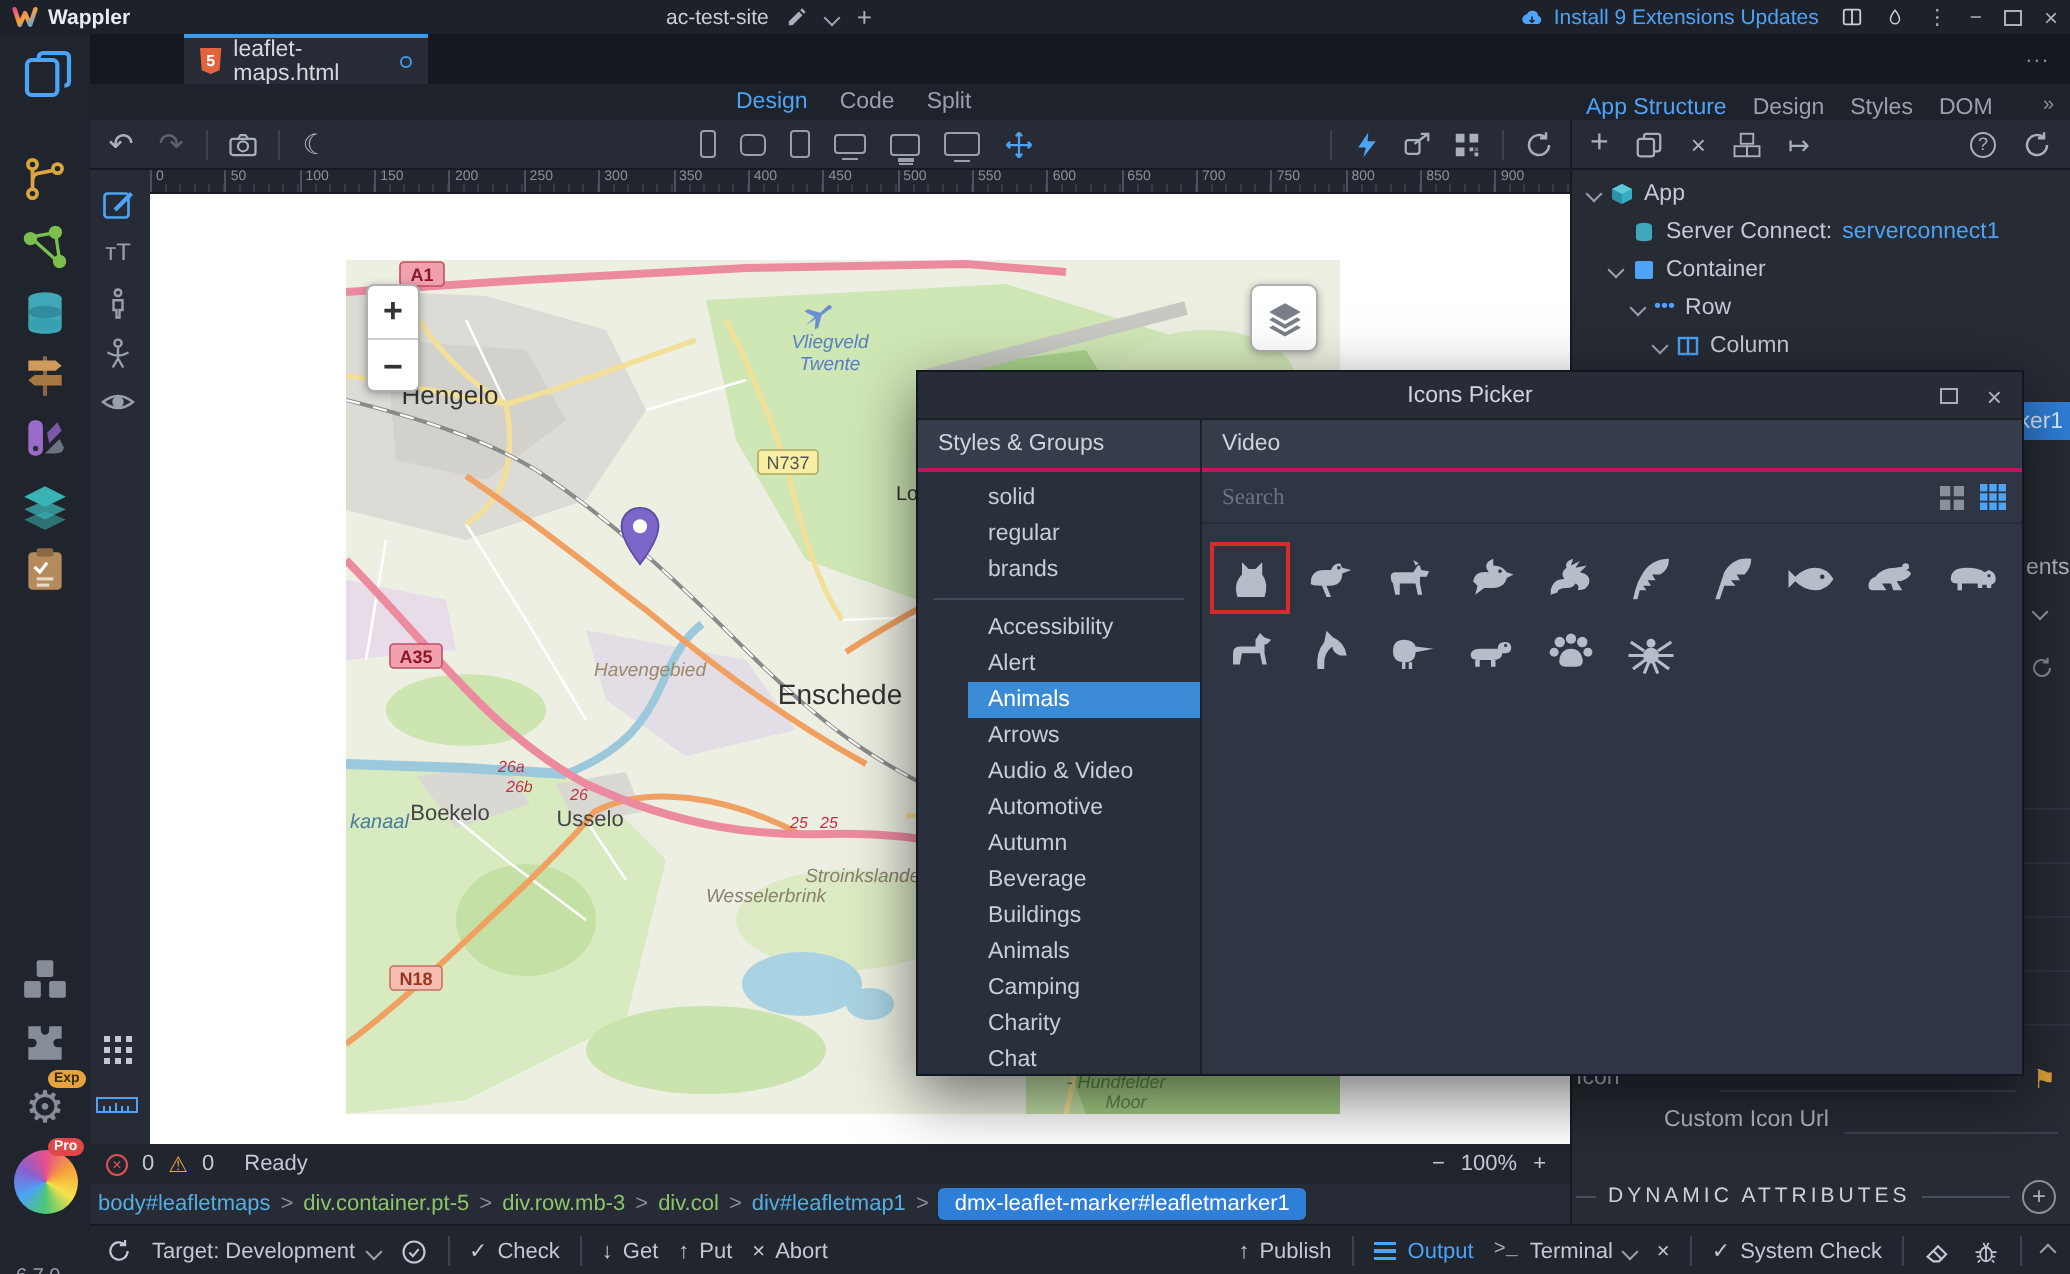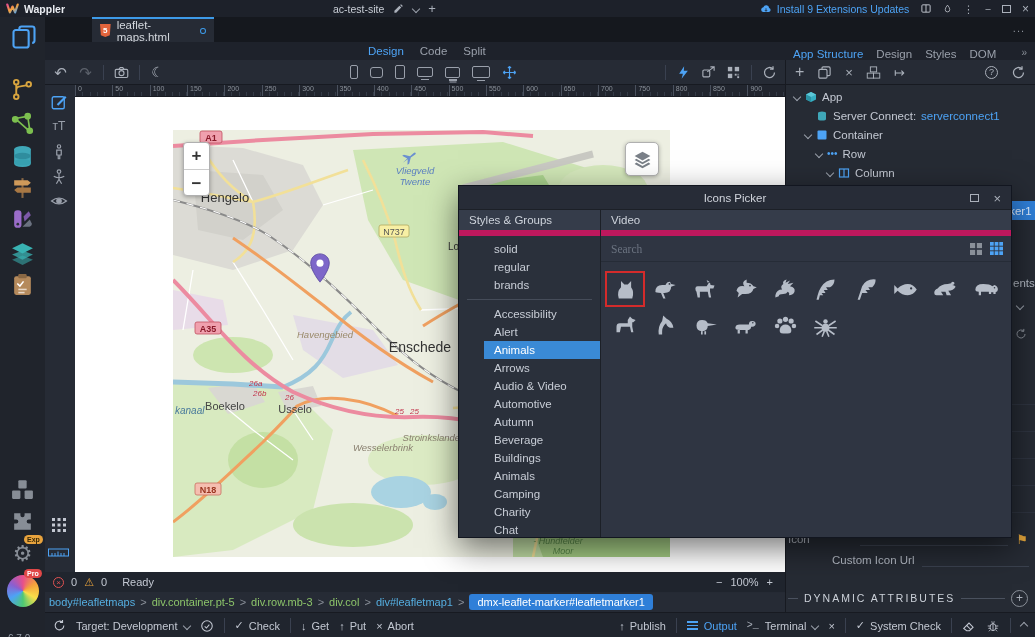--- a/index.html
+++ b/index.html
@@ -88,21 +88,21 @@
   #bottombar .left{position:absolute;left:8px;top:0;height:25px;gap:10px;}
   #bottombar .right{position:absolute;right:8px;top:0;height:25px;gap:10px;}
   .hamb{width:11px;height:9px;background:repeating-linear-gradient(180deg,#4da3f5 0 1.6px,transparent 1.6px 3.7px);}
   .termico{font-family:"Liberation Mono",monospace;font-size:10px;color:#aab0ba;}
   
   #dialog{left:458px;top:185px;width:554px;height:353px;background:#2f3542;border:1px solid #121620;box-shadow:0 10px 30px rgba(0,0,0,.55);z-index:50;overflow:hidden;}
   #dlg-title{height:24px;background:#272c37;border-bottom:1px solid #1c2027;position:relative;display:flex;align-items:center;justify-content:center;font-size:11.5px;color:#d0d4dc;}
   #dlg-title .btns{position:absolute;right:10px;top:0;height:24px;display:flex;align-items:center;gap:14px;color:#aab0ba;}
   #dlg-left{position:absolute;left:0;top:24px;width:142px;height:329px;background:#2a303b;border-right:1px solid #1c2027;}
   #dlg-right{position:absolute;left:142px;top:24px;width:412px;height:329px;}
-  .dlg-head{height:26px;background:#353c4a;border-bottom:6px solid #be185d;display:flex;align-items:center;padding:0 10px;font-size:11.5px;color:#ced3db;}
+  .dlg-head{height:26px;background:#353c4a;border-bottom:2px solid #be185d;display:flex;align-items:center;padding:0 10px;font-size:11.5px;color:#ced3db;}
   #dlg-search{height:26px;border-bottom:1px solid #262c37;display:flex;align-items:center;padding:0 10px;gap:8px;}
   #dlg-search input{flex:1;background:transparent;border:none;outline:none;color:#c8cdd6;font-size:11.5px;font-family:Liberation Serif, serif;}
   #dlg-search input::placeholder{color:#6b7380;}
   #grouplist{padding-top:4px;font-size:11.5px;color:#c8cdd6;}
   .grow{height:18px;display:flex;align-items:center;padding:0 10px;margin-left:25px;}
   .grow.sel{background:#3a8ad6;color:#fff;}
   .gdivider{height:1px;background:#454c59;margin:5px 8px;}
   #icongrid{position:absolute;left:4px;top:61px;width:404px;display:flex;flex-wrap:wrap;}
   .icell{width:40px;height:36px;display:flex;align-items:center;justify-content:center;position:relative;}
   .icell .ico{width:27px;height:27px;}

